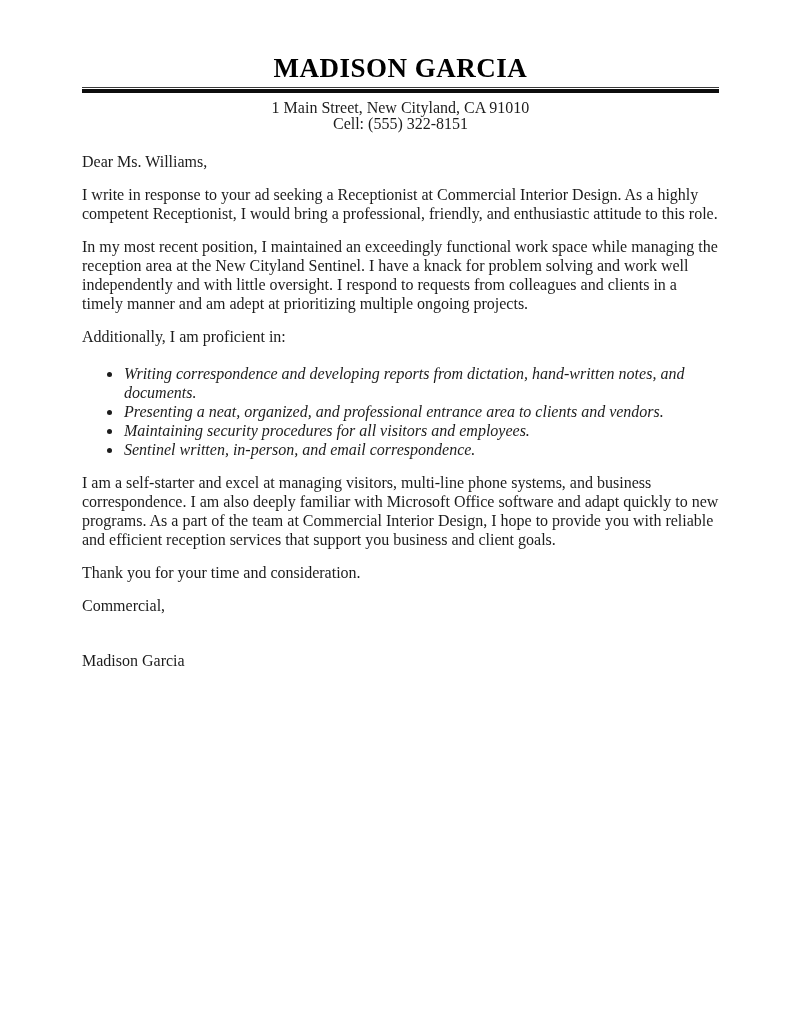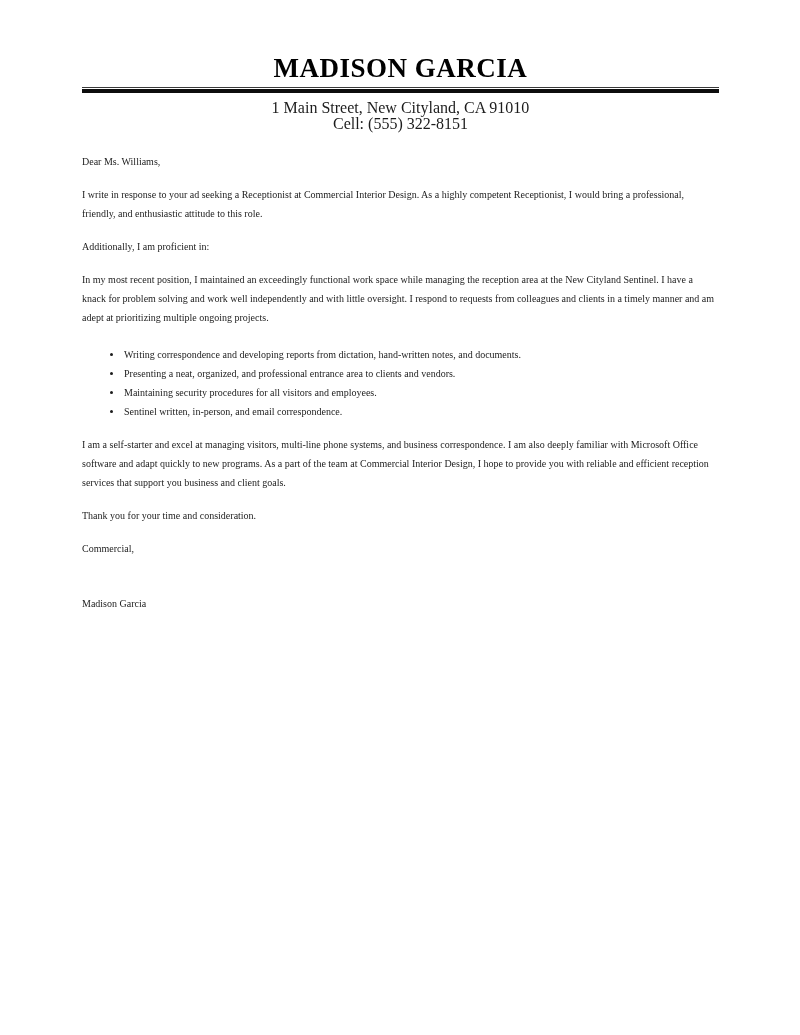--- a/index.html
+++ b/index.html
@@ -40,32 +40,33 @@
     margin-top: 1px;
   }
   .contact-block {
     margin-top: 7px;
     text-align: center;
     font-size: 16px;
     line-height: 16px;
   }
   .body-text {
     margin-top: 1px;
-    font-size: 10px;
+    font-size: 16px;
     line-height: 19px;
   }
   .body-text p {
     margin: 14px 0 0 0;
   }
   .body-text p.salutation {
     margin-top: 20px;
   }
   ul.skills-list {
     margin: 18px 0 0 0;
     padding: 0 0 0 41px;
+    font-style: italic;
   }
   ul.skills-list li {
     margin: 0;
     padding-left: 1px;
     line-height: 19px;
   }
   .signature {
     margin-top: 36px !important;
   }
 </style>
@@ -85,23 +86,23 @@
     <div>1 Main Street, New Cityland, CA 91010</div>
     <div>Cell: (555) 322-8151</div>
   </div>
 
   <div class="body-text">
 
     <p class="salutation">Dear Ms. Williams,</p>
 
     <p>I write in response to your ad seeking a Receptionist at Commercial Interior Design. As a highly competent Receptionist, I would bring a professional, friendly, and enthusiastic attitude to this role.</p>
 
+    <p>In my most recent position, I maintained an exceedingly functional work space while managing the reception area at the New Cityland Sentinel. I have a knack for problem solving and work well independently and with little oversight. I respond to requests from colleagues and clients in a timely manner and am adept at prioritizing multiple ongoing projects.</p>
+
     <p>Additionally, I am proficient in:</p>
-
-    <p>In my most recent position, I maintained an exceedingly functional work space while managing the reception area at the New Cityland Sentinel. I have a knack for problem solving and work well independently and with little oversight. I respond to requests from colleagues and clients in a timely manner and am adept at prioritizing multiple ongoing projects.</p>
 
     <ul class="skills-list">
       <li>Writing correspondence and developing reports from dictation, hand-written notes, and documents.</li>
       <li>Presenting a neat, organized, and professional entrance area to clients and vendors.</li>
       <li>Maintaining security procedures for all visitors and employees.</li>
       <li>Sentinel written, in-person, and email correspondence.</li>
     </ul>
 
     <p>I am a self-starter and excel at managing visitors, multi-line phone systems, and business correspondence. I am also deeply familiar with Microsoft Office software and adapt quickly to new programs. As a part of the team at Commercial Interior Design, I hope to provide you with reliable and efficient reception services that support you business and client goals.</p>
 

